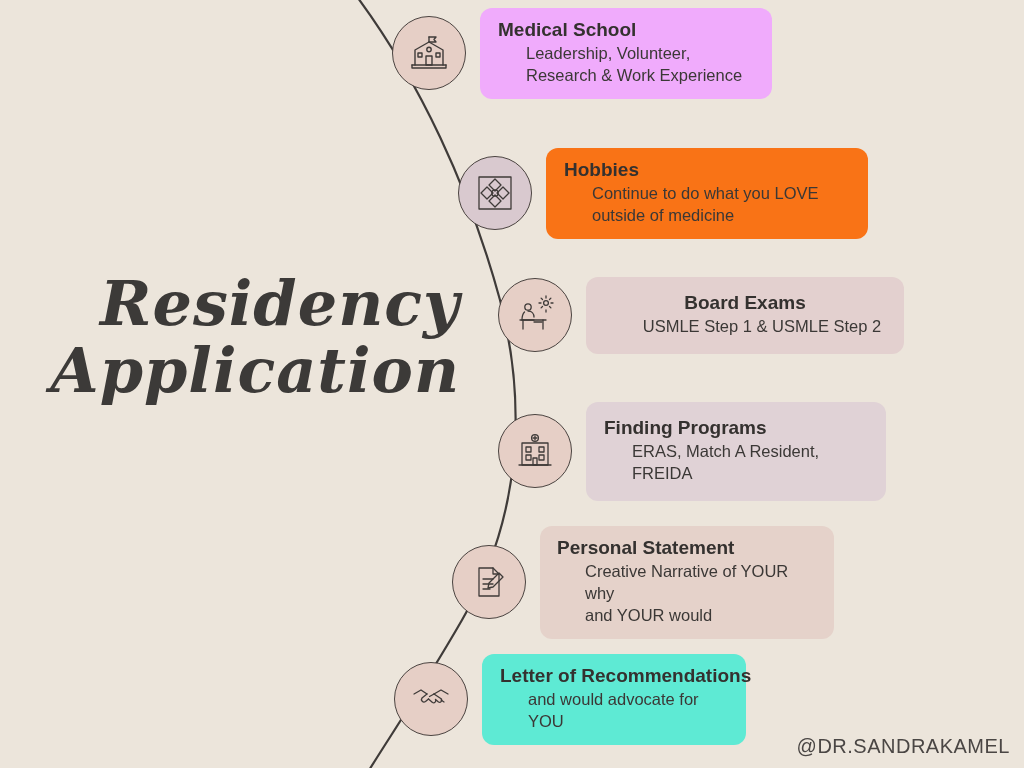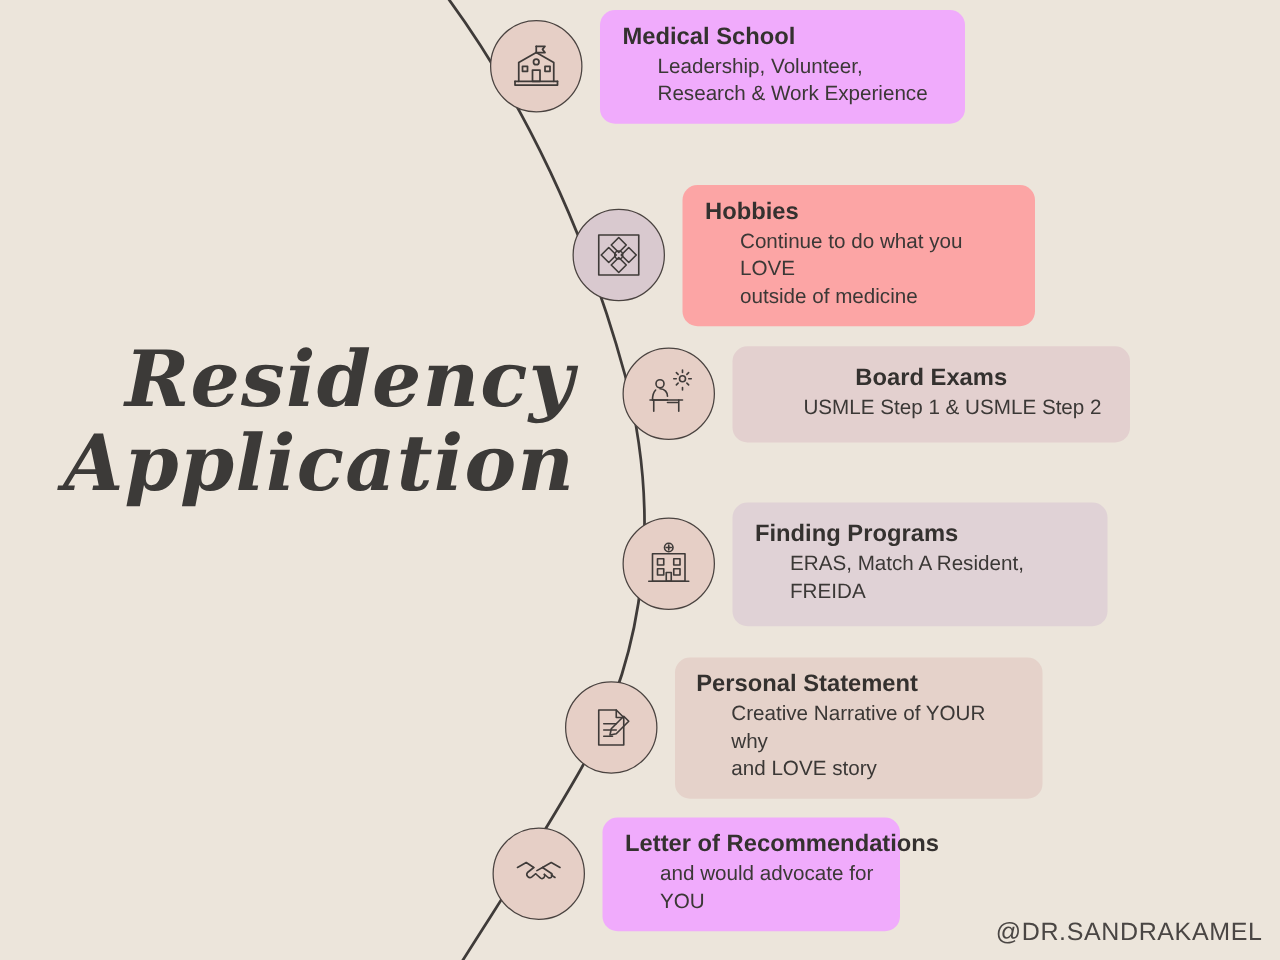--- a/index.html
+++ b/index.html
@@ -93,34 +93,34 @@
     line-height: 1.33;
     margin-left: 28px;
   }
   .card .body .l2 { display: block; }
 
   
   #step-medical-school { left: 392px; top: 8px; }
   #step-medical-school .card { width: 292px; background: #f0abfc; }
 
   #step-hobbies { left: 458px; top: 148px; }
-  #step-hobbies .card { width: 282px; background: #fca5a5; }
+  #step-hobbies .card { width: 322px; background: #f97316; }
 
   #step-board-exams { left: 498px; top: 277px; text-align: center; }
   #step-board-exams .card { width: 318px; background: #e3d0cf; padding-top: 14px; padding-bottom: 16px;}
   #step-board-exams .card .body { padding-left: 6px; }
 
   #step-finding-programs { left: 498px; top: 402px; }
   #step-finding-programs .card { width: 300px; background: #e0d2d6; padding-top: 14px; padding-bottom: 16px;}
 
   #step-personal-statement { left: 452px; top: 526px; }
   #step-personal-statement .card { width: 294px; background: #e5d2ca; padding-left: 17px; }
 
   #step-letters { left: 394px; top: 654px; }
-  #step-letters .card { width: 238px; background: #f0abfc; }
+  #step-letters .card { width: 264px; background: #5eead4; }
 
   
   #watermark {
     position: absolute;
     right: 14px;
     bottom: 10px;
     font-size: 20px;
     letter-spacing: 0.5px;
     color: #4a4644;
     font-family: "Liberation Sans", sans-serif;
@@ -234,21 +234,21 @@
         <path d="M13 9 h14 l6 6 v22 h-20 z"></path>
         <path d="M27 9 v6 h6"></path>
         <path d="M17 20 h10 M17 25 h10 M17 30 h7"></path>
         <path d="M33 14 l4 4 -10 10 -5 1 1 -5 z"></path>
       </svg>
     </div>
     <div class="card">
       <div class="heading">Personal Statement</div>
       <div class="body">
         <span>Creative Narrative of YOUR why</span>
-        <span class="l2">and LOVE story</span>
+        <span class="l2">and YOUR would</span>
       </div>
     </div>
   </div>
 
   <div class="step" id="step-letters">
     <div class="node">
       <svg width="46" height="46" viewBox="0 0 46 46" fill="none" stroke="#3f3b39" stroke-width="1.3" stroke-linecap="round" stroke-linejoin="round">
         <path d="M6 18 l7 -4 6 4"></path>
         <path d="M40 18 l-7 -4 -7 4"></path>
         <path d="M19 18 l-5 4 a2.5 2.5 0 0 0 3.5 3.5 l3 -2.5"></path>

